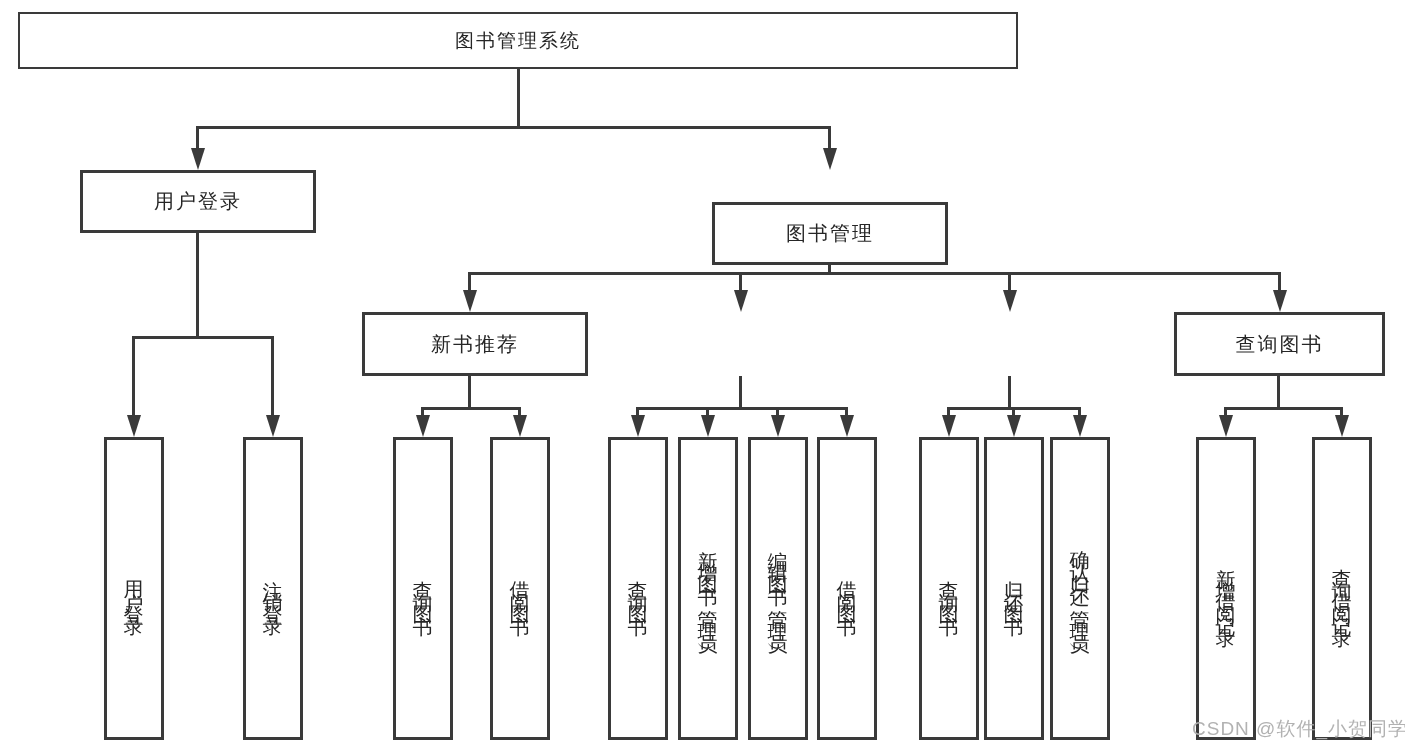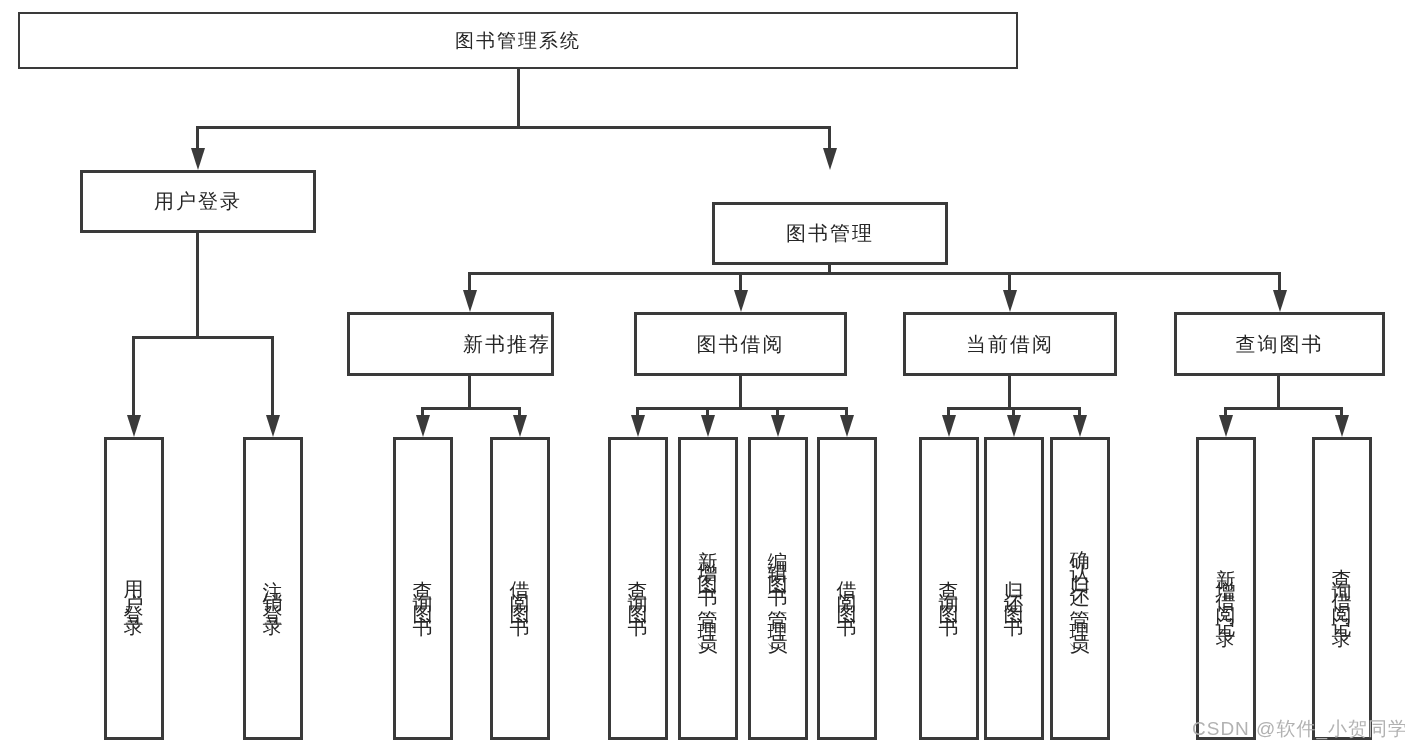--- a/index.html
+++ b/index.html
@@ -14,21 +14,21 @@
     color:#262626;
   }
   .hlabel { font-size:20px; letter-spacing:2px; white-space:nowrap; }
   .rootlabel { font-size:19px; letter-spacing:2px; }
   .vtext { writing-mode:vertical-rl; font-size:20px; letter-spacing:12px; line-height:1.1; white-space:nowrap; }
 
   #n-root   { left:18px;  top:12px;  width:1000px; height:57px; border-width:2px; }
   #n-l2-0   { left:80px;  top:170px; width:236px;  height:63px; }
   #n-l2-1   { left:712px; top:170px; width:236px;  height:63px;margin-top:32px; }
 
-  #n-l3-0   { left:347px;  top:312px; width:207px; height:64px;justify-content:flex-end; }
+  #n-l3-0   { left:362px;  top:312px; width:226px; height:64px; }
   #n-l3-1   { left:634px;  top:312px; width:213px; height:64px; }
   #n-l3-2   { left:903px;  top:312px; width:214px; height:64px; }
   #n-l3-3   { left:1174px; top:312px; width:211px; height:64px; }
 
   .leafbox { top:437px; width:60px; height:303px; }
   #n-leaf-0  { left:104px; }
   #n-leaf-1  { left:243px; }
   #n-leaf-2  { left:393px; }
   #n-leaf-3  { left:490px; }
   #n-leaf-4  { left:608px; }
@@ -196,26 +196,20 @@
   <div class="box" id="n-l2-0">
     <span class="hlabel">用户登录</span>
   </div>
   <div class="box" id="n-l2-1">
     <span class="hlabel">图书管理</span>
   </div>
 
   <div class="box" id="n-l3-0">
     <span class="hlabel">新书推荐</span>
   </div>
-  <div class="box" id="n-l3-1">
-    <span class="hlabel">图书借阅</span>
-  </div>
-  <div class="box" id="n-l3-2">
-    <span class="hlabel">当前借阅</span>
-  </div>
   <div class="box" id="n-l3-3">
     <span class="hlabel">查询图书</span>
   </div>
 
   <div class="box leafbox" id="n-leaf-0">
     <span class="vtext">用户登录</span>
   </div>
   <div class="box leafbox" id="n-leaf-1">
     <span class="vtext">注销登录</span>
   </div>

